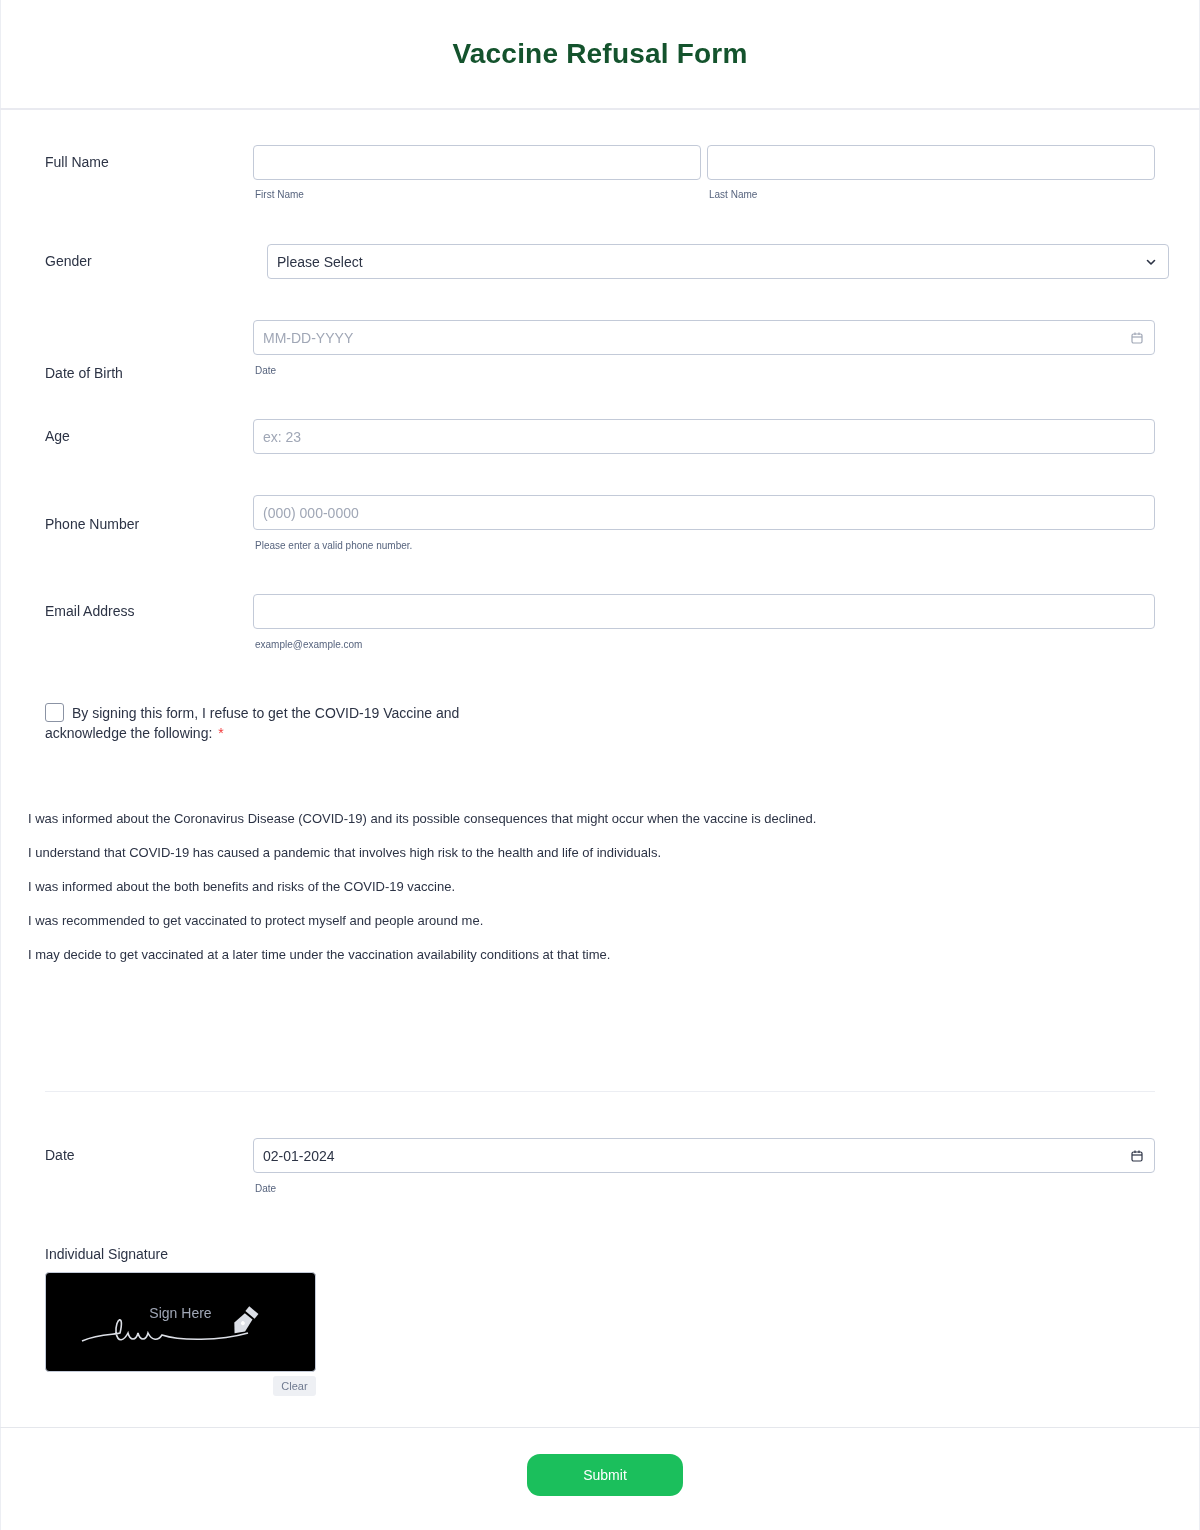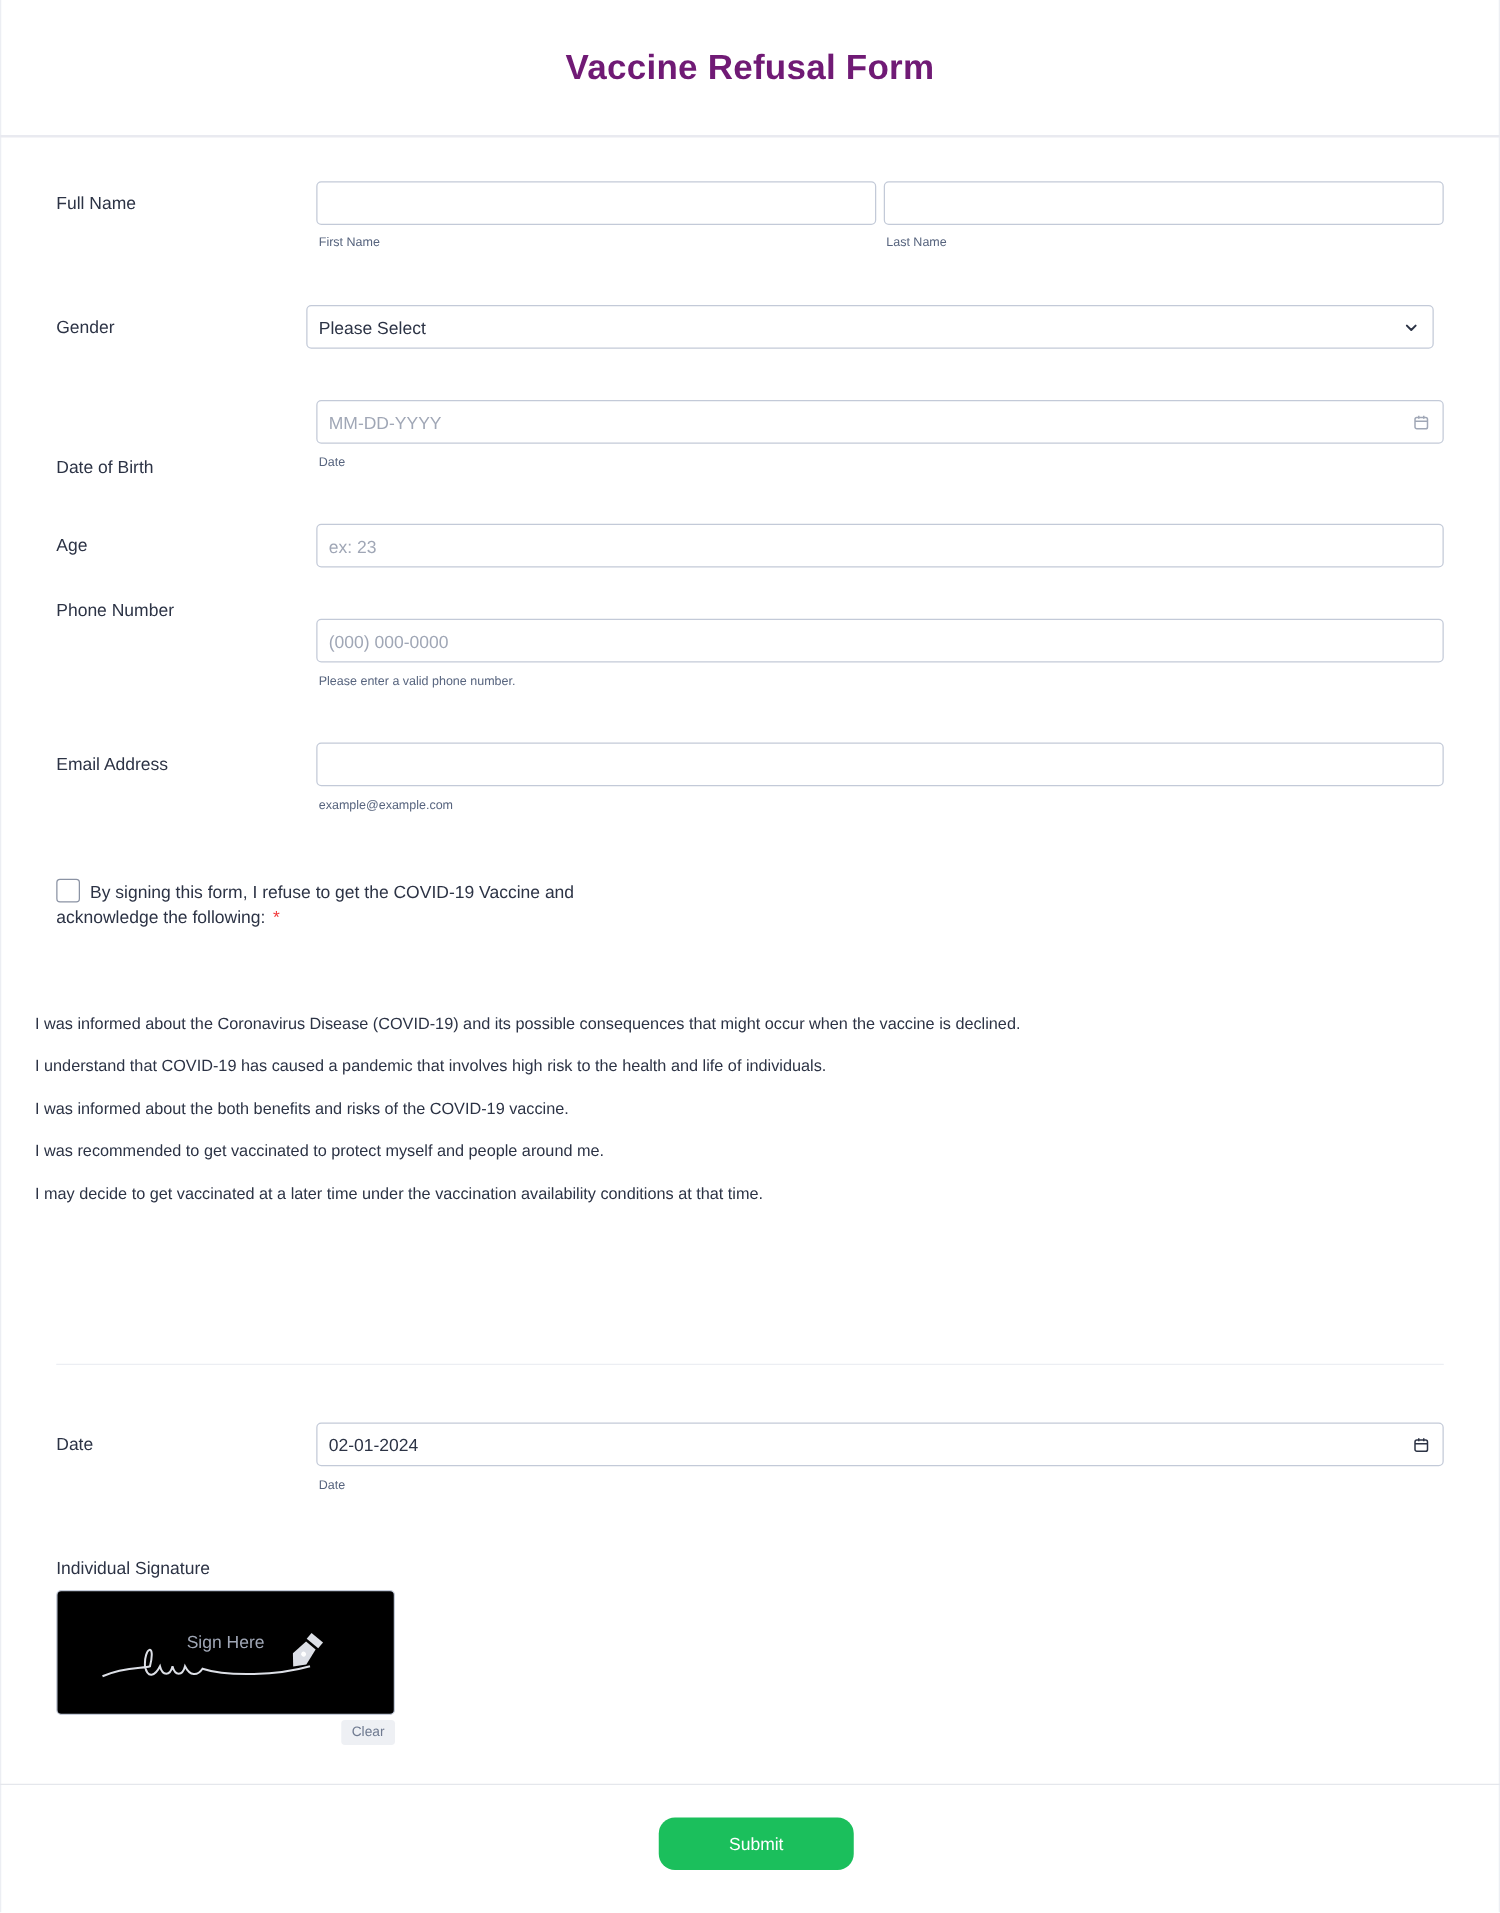--- a/index.html
+++ b/index.html
@@ -1,20 +1,20 @@
 <!DOCTYPE html>
 <html><head>
 <meta charset="utf-8">
 <style>
   * { box-sizing: border-box; margin: 0; padding: 0; }
   html, body { width: 1200px; height: 1530px; background: #ffffff; }
   body { font-family: "Liberation Sans", "DejaVu Sans", sans-serif; color: #2c3345; position: relative; overflow: hidden; }
   .frame { position: absolute; left: 0; top: 0; width: 1200px; height: 1530px; border-left: 1px solid #eceef3; border-right: 1px solid #eceef3; }
   .header { position: absolute; left: 0; top: 0; width: 1200px; height: 110px; border-bottom: 2px solid #e9eaf0; display: flex; align-items: center; justify-content: center; }
-  .header h1 { font-size: 28px; font-weight: 700; color: #701a75; letter-spacing: 0.2px; }
+  .header h1 { font-size: 28px; font-weight: 700; color: #14532d; letter-spacing: 0.2px; }
 
   .label { position: absolute; left: 45px; font-size: 14px; color: #2c3345; font-weight: 500; }
   .input { position: absolute; height: 35px; border: 1px solid #c3cad8; border-radius: 4px; background: #fff; font-size: 14px; display: flex; align-items: center; padding-left: 9px; color: #2c3345; }
   .input .ph { color: #a0a7b6; }
   .sublabel { position: absolute; font-size: 10px; color: #57647e; }
   .icon-right { position: absolute; right: 10px; top: 50%; transform: translateY(-50%); width: 14px; height: 14px; }
 
   .checkbox-row { position: absolute; left: 45px; top: 703px; width: 470px; font-size: 14px; line-height: 20px; color: #2c3345; }
   .checkbox { display: inline-block; width: 19px; height: 19px; border: 1.5px solid #8b93a4; border-radius: 3px; vertical-align: -4px; margin-right: 8px; background: #fff; }
   .req { color: #f23a3c; margin-left: 6px; }
@@ -41,21 +41,21 @@
   <h1>Vaccine Refusal Form</h1>
 </div>
 
 <div class="label" style="top:154px;">Full Name</div>
 <div class="input" style="left:253px; top:145px; width:448px;"></div>
 <div class="input" style="left:707px; top:145px; width:448px;"></div>
 <div class="sublabel" style="left:255px; top:189px;">First Name</div>
 <div class="sublabel" style="left:709px; top:189px;">Last Name</div>
 
 <div class="label" style="top:253px;">Gender</div>
-<div class="input" style="left:245px; top:244px; width:902px;">
+<div class="input" style="left:267px; top:244px; width:902px;">
   <span>Please Select</span>
   <svg class="icon-right" viewBox="0 0 14 14">
       <path d="M3.5 5.5 L7 9 L10.5 5.5" fill="none" stroke="#2c3345" stroke-width="1.6" stroke-linecap="round" stroke-linejoin="round"></path>
     </svg>
 </div>
 
 <div class="label" style="top:329px;margin-top:36px;">Date of Birth</div>
 <div class="input" style="left:253px; top:320px; width:902px;">
   <span class="ph">MM-DD-YYYY</span>
   <svg class="icon-right" viewBox="0 0 14 14">
@@ -65,21 +65,21 @@
       <line x1="9" y1="1.5" x2="9" y2="4" stroke="#a0a7b6" stroke-width="1.2"></line>
     </svg>
 </div>
 <div class="sublabel" style="left:255px; top:365px;">Date</div>
 
 <div class="label" style="top:428px;">Age</div>
 <div class="input" style="left:253px; top:419px; width:902px;">
   <span class="ph">ex: 23</span>
 </div>
 
-<div class="label" style="top:480px;">Phone Number</div>
+<div class="label" style="top:516px;">Phone Number</div>
 <div class="input" style="left:253px; top:495px; width:902px;">
   <span class="ph">(000) 000-0000</span>
 </div>
 <div class="sublabel" style="left:255px; top:540px;">Please enter a valid phone number.</div>
 
 <div class="label" style="top:603px;">Email Address</div>
 <div class="input" style="left:253px; top:594px; width:902px;"></div>
 <div class="sublabel" style="left:255px; top:639px;">example@example.com</div>
 
 <div class="checkbox-row">

